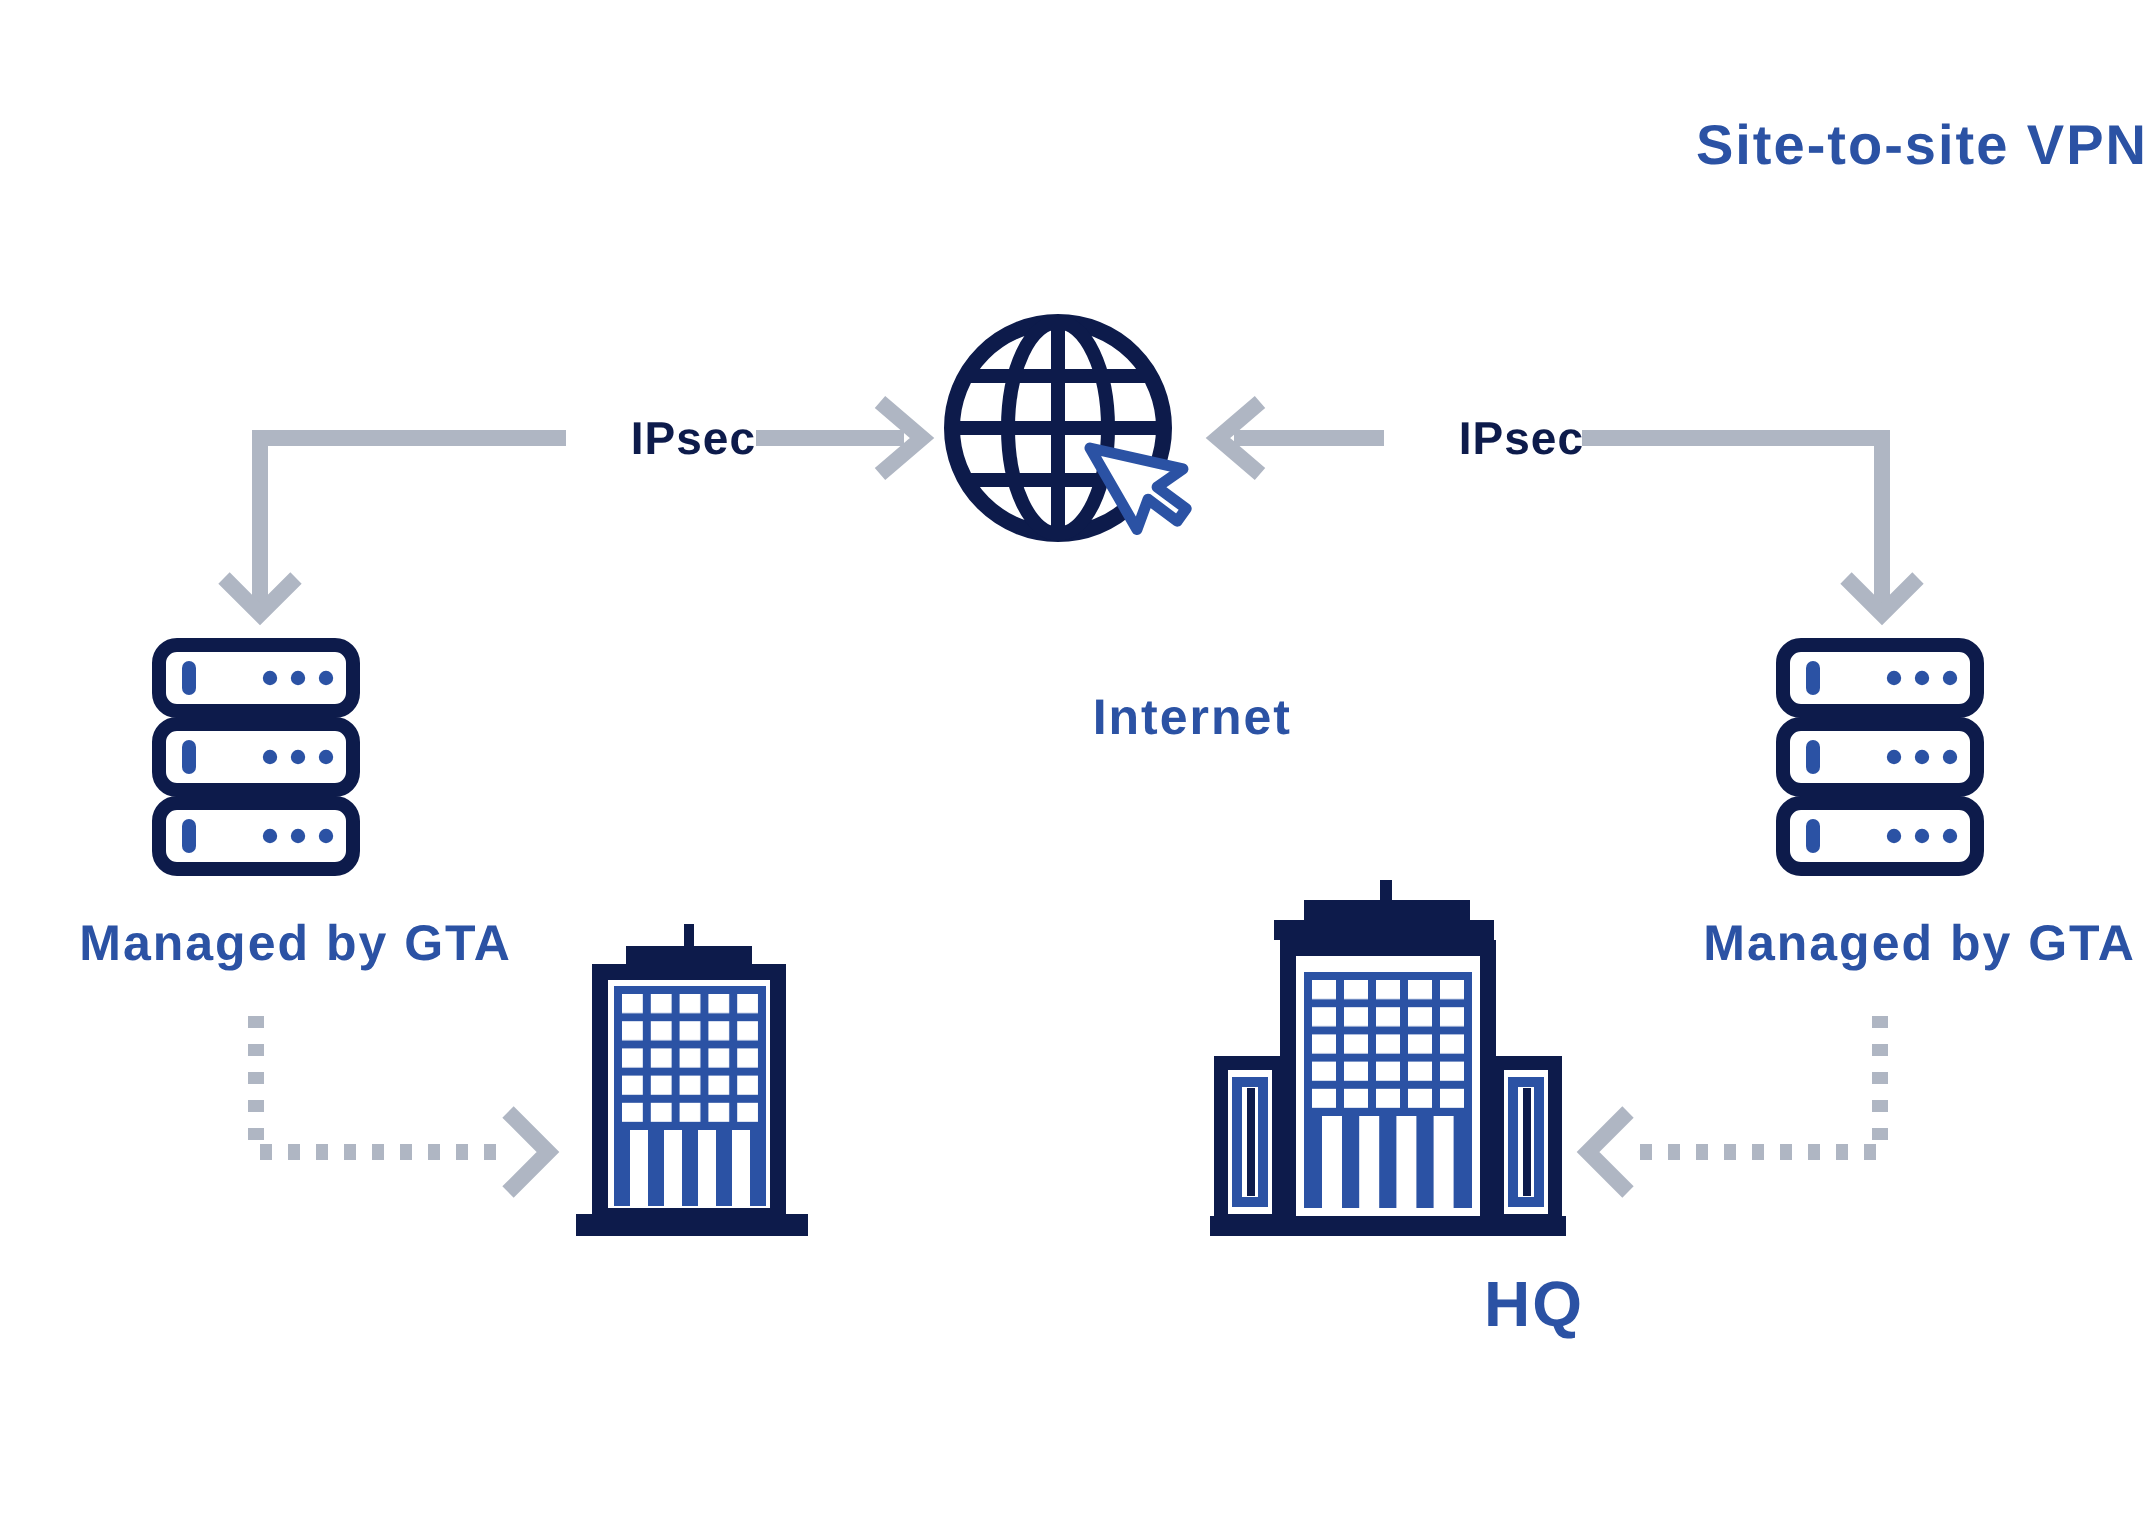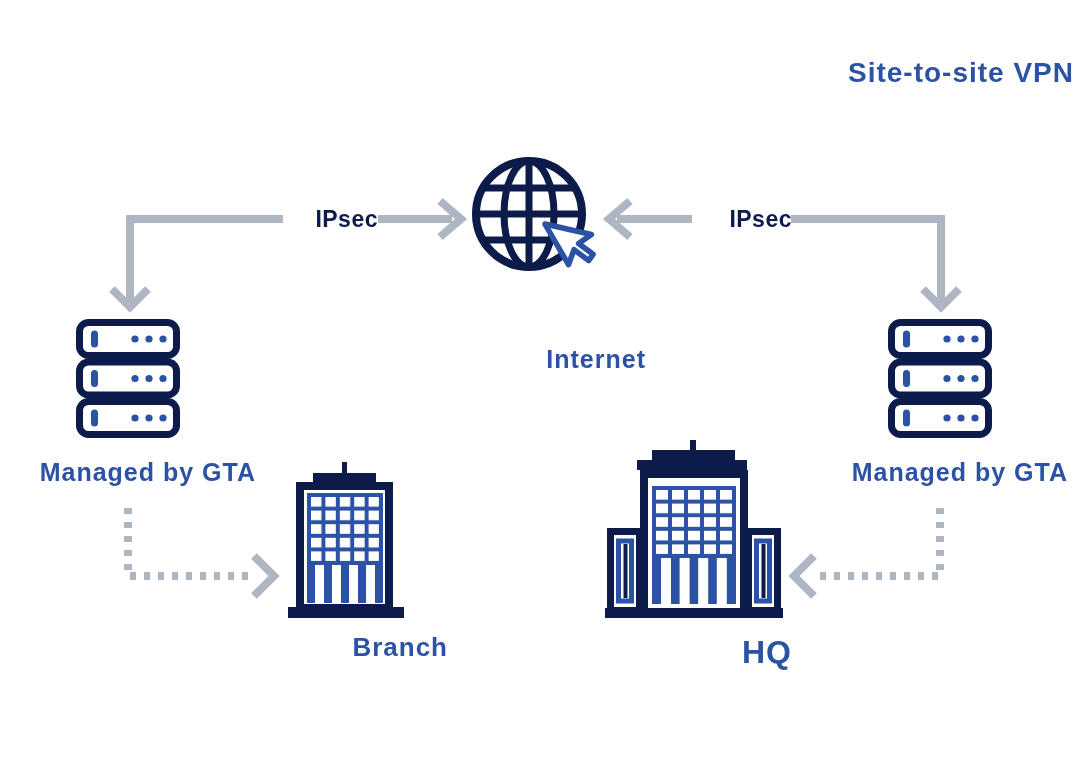--- a/index.html
+++ b/index.html
@@ -161,16 +161,15 @@
     <rect x="51" y="50" width="76" height="64" fill="url(#hw)"></rect>
     <g class="fW">
       <rect x="56" y="118" width="10" height="46"></rect>
       <rect x="74.6" y="118" width="10" height="46"></rect>
       <rect x="93.2" y="118" width="10" height="46"></rect>
       <rect x="111.8" y="118" width="10" height="46"></rect>
     </g>
     <rect class="fN" x="0" y="168" width="178" height="10"></rect>
   </svg>
 
-  <div class="lbl branch-lbl">Branch</div>
   <div class="lbl hq-lbl">HQ</div>
 
 </div>
 
 </body></html>

